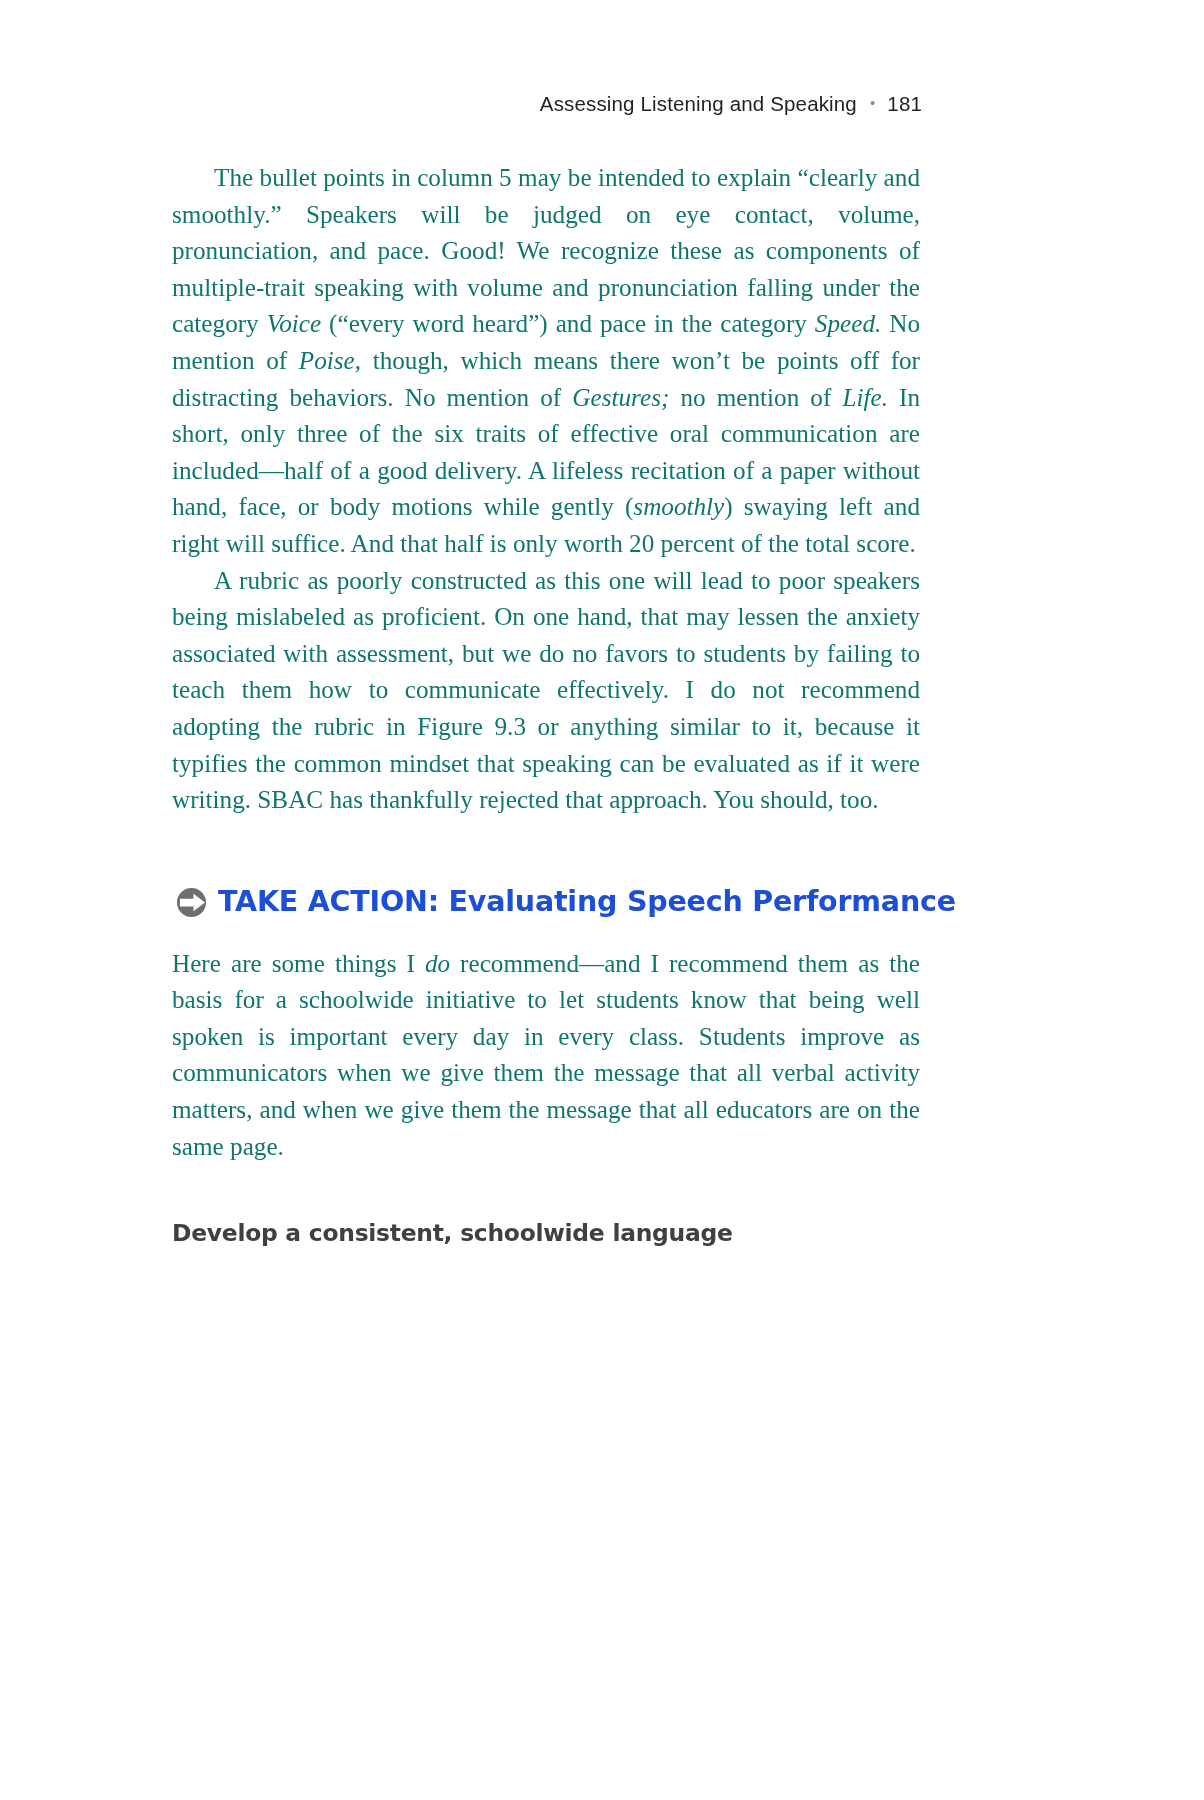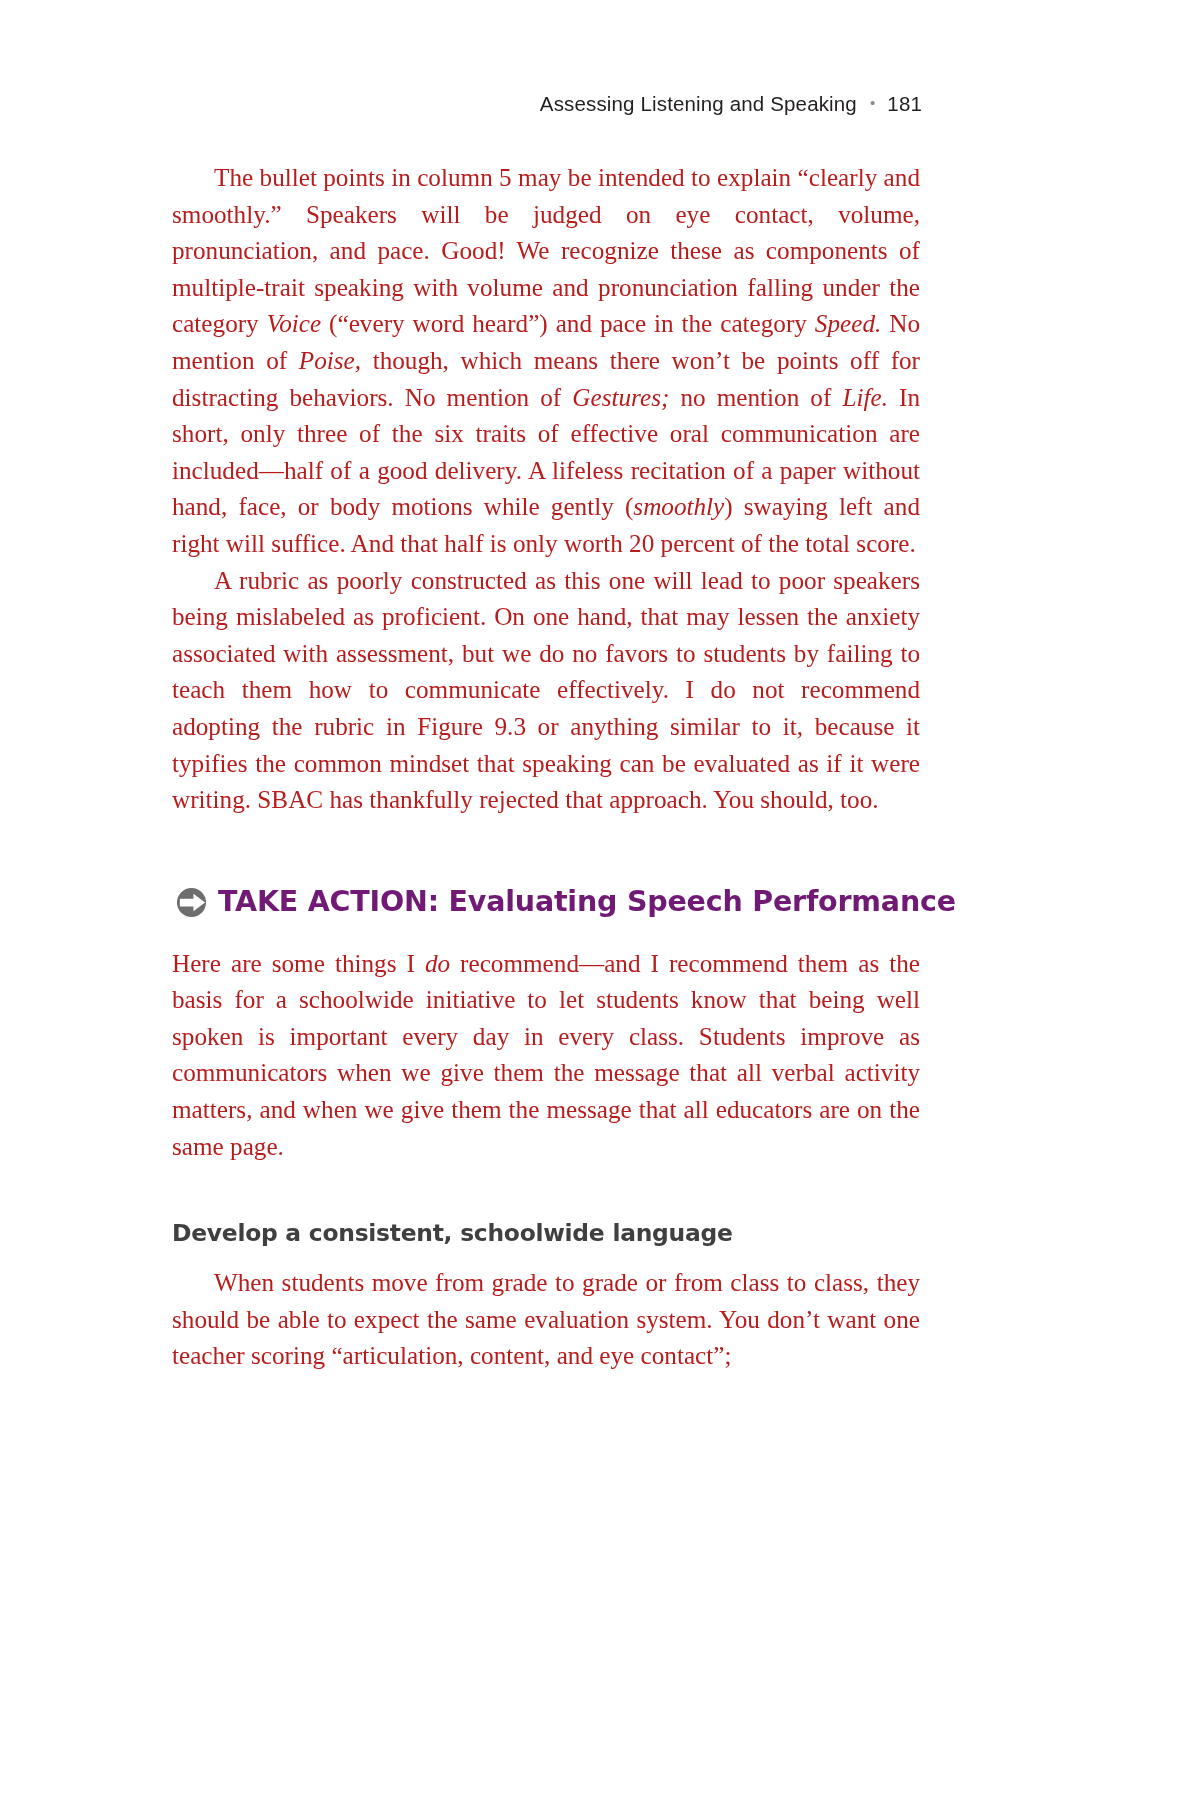--- a/index.html
+++ b/index.html
@@ -55,21 +55,21 @@
     top: 160px;
     width: 748px;
   }
 
   p.body {
     margin: 0;
     font-size: 25.2px;
     line-height: 36.6px;
     text-align: justify;
     text-justify: inter-word;
-    color: #b91c1c;
+    color: #0f766e;
     hyphens: none;
     font-family: Liberation Serif, serif;
   }
   p.body.indent { text-indent: 42px; }
 
   .gap-before-head { height: 66px; }
 
   
   .take-action {
     display: flex;
@@ -84,21 +84,21 @@
     margin-right: 11px;
     display: block;
     position: relative;
     top: 1px;
   }
   .ta-text {
     font-family: "DejaVu Sans", "Liberation Sans", sans-serif;
     font-weight: bold;
     font-size: 28.5px;
     letter-spacing: -0.2px;
-    color: #701a75;
+    color: #1d4ed8;
   }
 
   .gap-after-head { height: 28px; }
 
   
   .subhead {
     font-family: "DejaVu Sans", "Liberation Sans", sans-serif;
     font-weight: bold;
     font-size: 23.4px;
     line-height: 32px;
@@ -139,16 +139,15 @@
     <div class="gap-after-head"></div>
 
     <p class="body"><span>Here are some things I </span><i>do</i><span> recommend—and I recommend them as the basis for a schoolwide initiative to let students know that being well spoken is important every day in every class. Students improve as communicators when we give them the message that all verbal activity matters, and when we give them the message that all educators are on the same page.</span></p>
 
     <div class="gap-before-sub"></div>
 
     <p class="subhead">Develop a consistent, schoolwide language</p>
 
     <div class="gap-after-sub"></div>
 
-    <p class="body indent">When students move from grade to grade or from class to class, they should be able to expect the same evaluation system. You don’t want one teacher scoring “articulation, content, and eye contact”;</p>
 
   </div>
 </div>
 
 </body></html>

